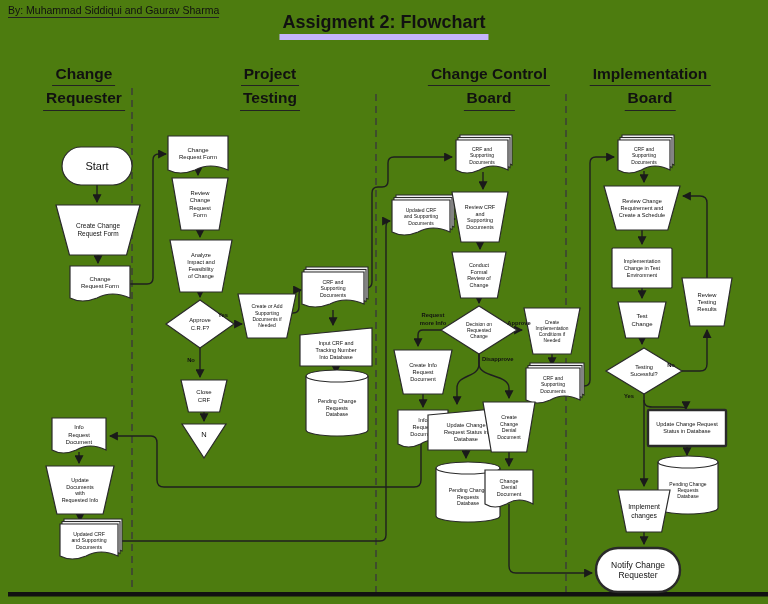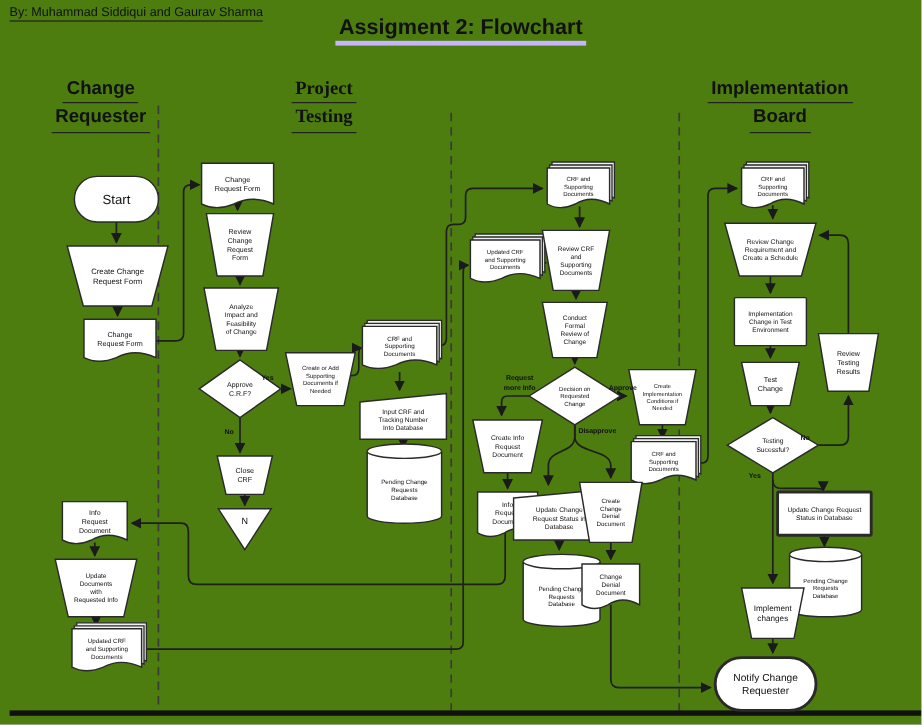--- a/index.html
+++ b/index.html
@@ -1,21 +1,21 @@
 <!DOCTYPE html>
 <html><head>
 <meta charset="utf-8">
 <style>
   html,body{margin:0;padding:0;background:#fff;}
   body{font-family:"Liberation Sans",sans-serif;color:#111;}
   .stage{position:relative;width:768px;height:604px;background:#4d7c0f;overflow:hidden;}
   .byline{position:absolute;left:8px;top:4px;font-size:10.5px;font-weight:500;
           border-bottom:1px solid #222;padding-bottom:1px;}
   .title{position:absolute;left:50%;top:12px;transform:translateX(-50%);
-         font-size:18px;font-weight:700;border-bottom:4px solid #c4b5fd;padding:0 3px 1px;}
+         font-size:18px;font-weight:700;border-bottom:6px solid #c4b5fd;padding:0 3px 1px;}
   .lane-header{position:absolute;top:62px;transform:translateX(-50%);
                text-align:center;font-size:15.5px;font-weight:600;line-height:1.5;white-space:nowrap;}
   .lane-header span{display:inline-block;border-bottom:1.5px solid #222;padding:0 3px;}
   svg{position:absolute;left:0;top:0;}
   .nshape{fill:#ffffff;stroke:#2a2a2a;}
   .back{fill:#efefef;stroke:#2a2a2a;stroke-width:1.1;}
   .edge{fill:none;stroke:#1f1f1f;stroke-width:1.4;}
   .sep{stroke:#3a3a3a;stroke-width:1.4;}
   .ntext{fill:#111;font-family:"Liberation Sans",sans-serif;font-weight:500;}
   .elabel{fill:#111;font-family:"Liberation Sans",sans-serif;font-weight:600;}
@@ -28,23 +28,27 @@
     <span>By: Muhammad Siddiqui and Gaurav Sharma</span>
   </div>
   <div class="title">
     <span>Assigment 2: Flowchart</span>
   </div>
 
   <div class="lane-header" style="left: 84px;">
     <span>Change</span><br>
     <span>Requester</span>
   </div>
-  <div class="lane-header" style="left: 270px; font-family: Liberation Serif, serif;">
+  <div class="lane-header" style="left: 270px;">
     <span>Project</span><br>
     <span>Testing</span>
+  </div>
+  <div class="lane-header" style="left: 489px;">
+    <span>Change Control</span><br>
+    <span>Board</span>
   </div>
   <div class="lane-header" style="left: 650px;">
     <span>Implementation</span><br>
     <span>Board</span>
   </div>
 
   <svg id="fc" width="768" height="604" viewBox="0 0 768 604">
     <defs>
       <marker id="arr" markerUnits="userSpaceOnUse" markerWidth="9" markerHeight="9" viewBox="0 0 8 8" refX="7" refY="4" orient="auto">
         <path d="M0,0 L8,4 L0,8 Z" fill="#1a1a1a"></path>

